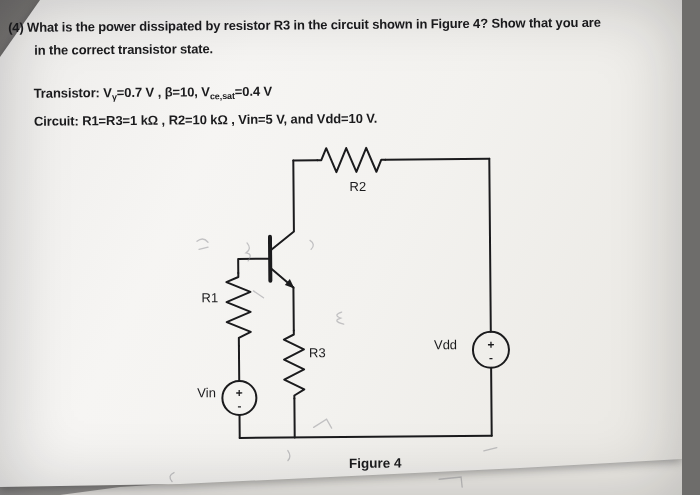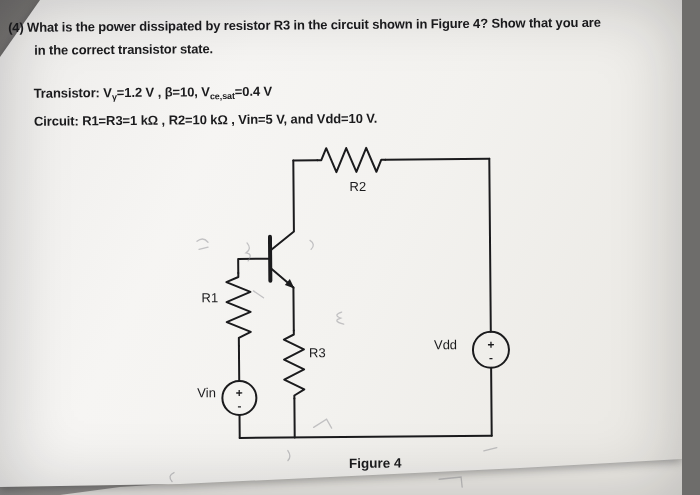--- a/index.html
+++ b/index.html
@@ -44,21 +44,21 @@
   </div>
 
   <div class="content">
 
     <div class="q">
       <div><span>(4)</span> <span>What is the power dissipated by resistor R3 in the circuit shown in Figure 4? Show that you are</span></div>
       <div class="q-l2">in the correct transistor state.</div>
     </div>
 
     <div class="specs">
-      <div><span>Transistor: V</span><sub class="sm">γ</sub><span>=1.2 V , β=10, V</span><sub class="sm">ce,sat</sub><span>=0.4 V</span></div>
+      <div><span>Transistor: V</span><sub class="sm">γ</sub><span>=0.7 V , β=10, V</span><sub class="sm">ce,sat</sub><span>=0.4 V</span></div>
       <div>Circuit: R1=R3=1 kΩ , R2=10 kΩ , Vin=5 V, and Vdd=10 V.</div>
     </div>
 
     <svg class="circuit" viewBox="0 0 700 495">
 
       <g>
         <path class="wire" d="M294,160 L318,160"></path>
         <polyline class="wire" points="318,160 322,160 327,148 337,172 347,148 357,172 367,148 377,172 382,160 386,160"></polyline>
         <path class="wire" d="M386,160 L490,160"></path>
       </g>

